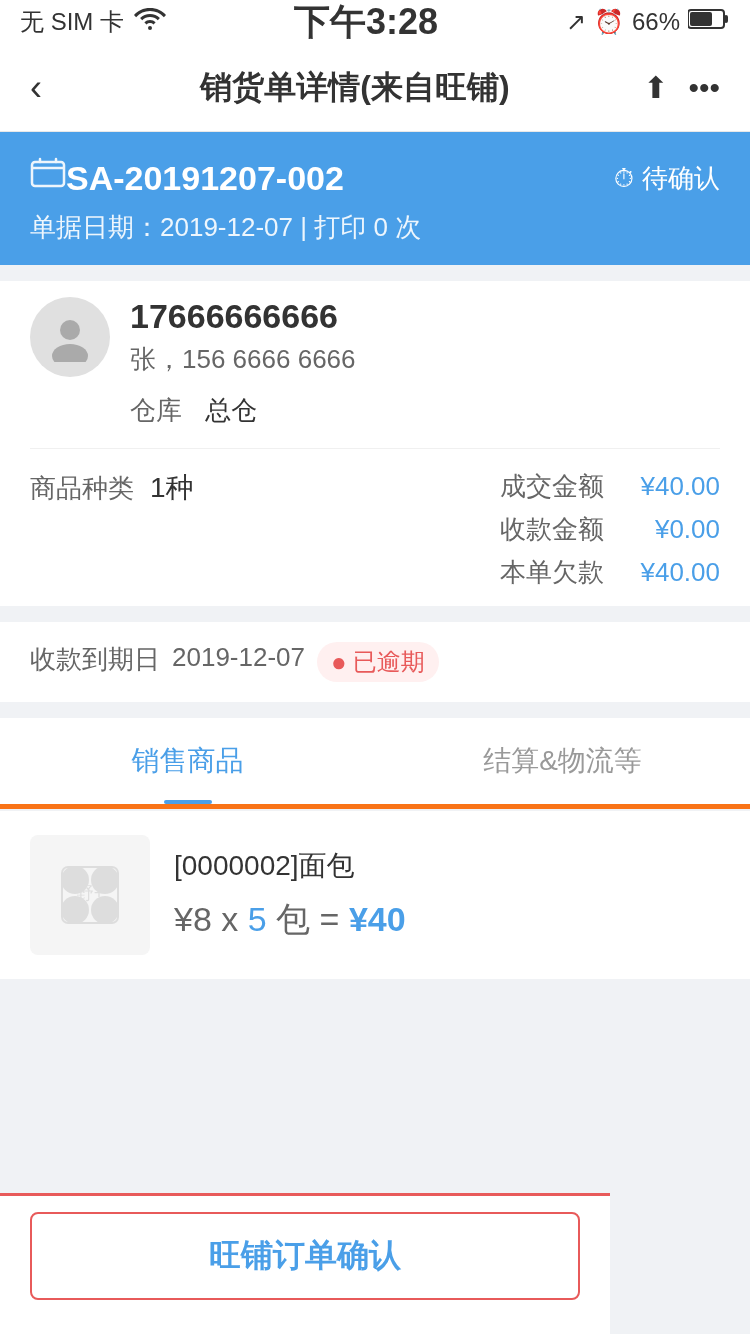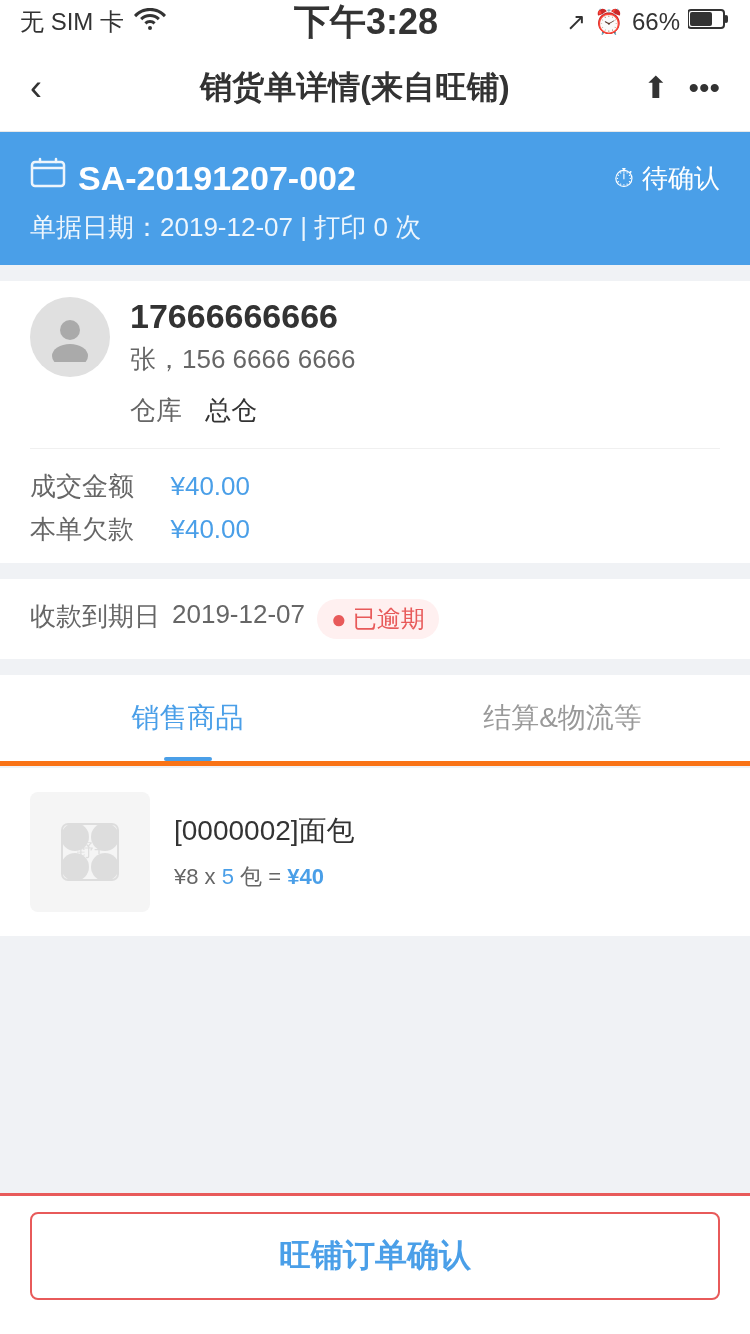--- a/index.html
+++ b/index.html
@@ -75,21 +75,20 @@
       align-items: center;
       justify-content: space-between;
       margin-bottom: 10px;
     }
     .order-id {
       font-size: 34px;
       font-weight: 700;
       color: #fff;
       display: flex;
       align-items: center;
-      gap: 12px;
     }
     .order-id-icon {
       font-size: 32px;
     }
     .status-badge {
       display: flex;
       align-items: center;
       gap: 8px;
       color: #fff;
       font-size: 26px;
@@ -262,38 +261,38 @@
       height: 80px;
       opacity: 0.4;
     }
     .product-details { flex: 1; }
     .product-name {
       font-size: 28px;
       color: #333;
       margin-bottom: 12px;
     }
     .product-price {
-      font-size: 22px;
+      font-size: 34px;
       color: #666;
     }
     .price-highlight { color: #4a9fe8; font-weight: 600; }
     .qty-highlight { color: #4a9fe8; }
 
     
     .empty-space {
       background: #f0f2f5;
       height: 200px;
     }
 
     
     .bottom-bar {
       position: fixed;
       bottom: 0;
       left: 0;
-      width: 750px;
+      width: 610px;
       background: #fff;
       padding: 16px 30px 34px;
       border-top: 3px solid #e85a5a;
     }
     .confirm-btn {
       width: 100%;
       height: 88px;
       background: #fff;
       border: 2px solid #e85a5a;
       border-radius: 8px;
@@ -383,24 +382,32 @@
           <span style="margin: 0 8px;"></span>
           <span class="meta-value">总仓</span>
         </div>
       </div>
     </div>
   </div>
 
   <div class="divider"></div>
 
   <div class="summary-section">
+    <div class="summary-left">
+      <span class="summary-label">商品种类</span>
+      <span class="summary-val">1种</span>
+    </div>
     <div class="summary-right">
       <div class="summary-row">
         <span class="amount-label">成交金额</span>
         <span class="amount-value">¥40.00</span>
+      </div>
+      <div class="summary-row">
+        <span class="amount-label">收款金额</span>
+        <span class="amount-value">¥0.00</span>
       </div>
       <div class="summary-row">
         <span class="amount-label">本单欠款</span>
         <span class="amount-value">¥40.00</span>
       </div>
     </div>
   </div>
 </div>
 
 <div class="due-section">

